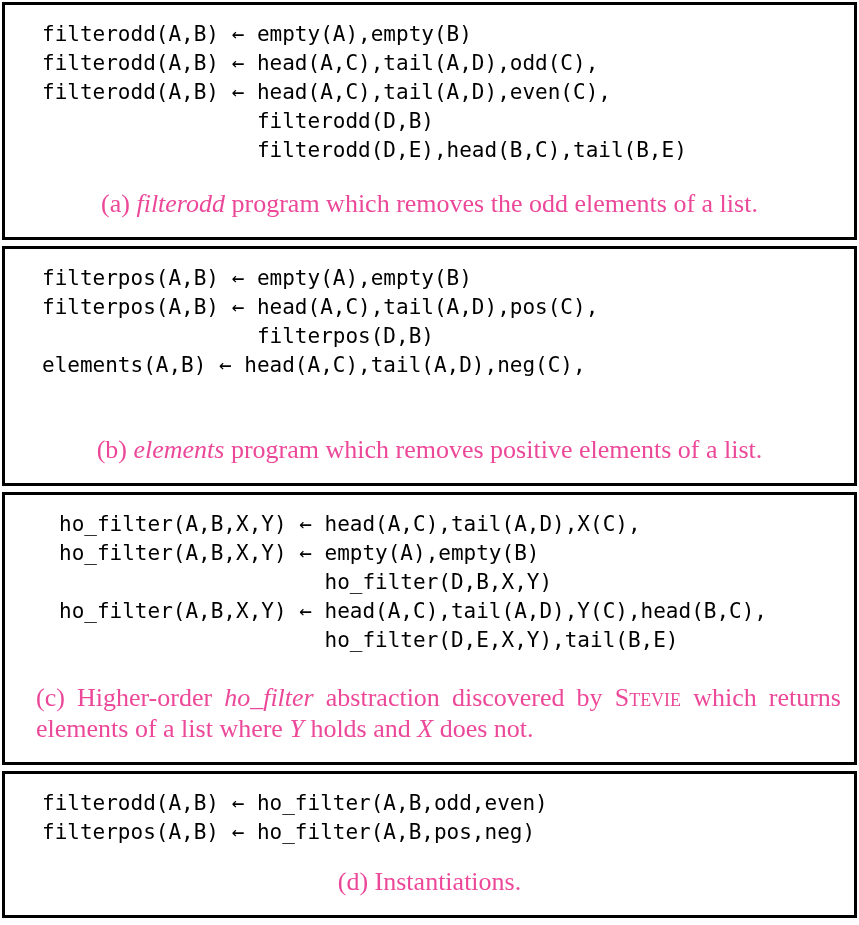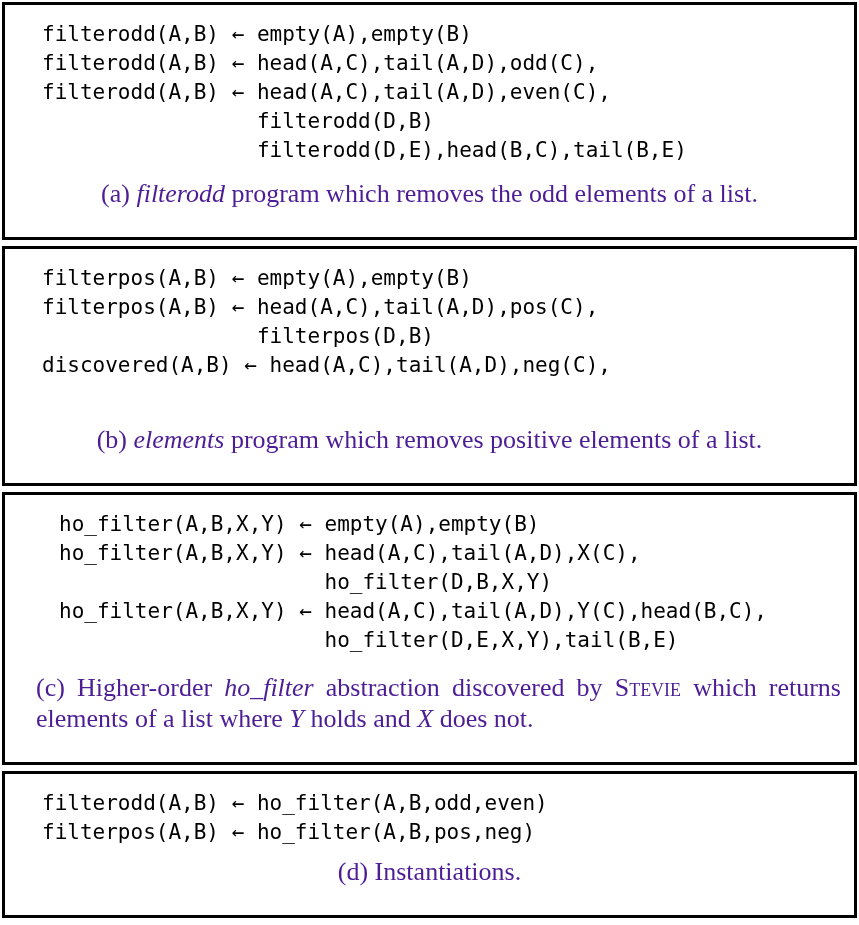--- a/index.html
+++ b/index.html
@@ -33,25 +33,25 @@
   .code-line {
     font-family: "DejaVu Sans Mono", monospace;
     font-size: 21px;
     line-height: 29px;
     white-space: pre;
     padding-left: 37px;
     color: #000000;
   }
   .panel-c .code-line { padding-left: 54px; }
   .caption {
-    margin: auto 0 16px 0;
+    margin: auto 0 6px 0;
     padding: 6px 10px 12px 10px;
     font-size: 26px;
     line-height: 31px;
-    color: #4c1d95;
+    color: #ec4899;
   }
   .caption-center { text-align: center; }
   .caption-justify {
     text-align: justify;
     padding-left: 31px;
     padding-right: 13px;
   }
   .seg-roman { font-style: normal; }
   .seg-italic { font-style: italic; }
   .seg-smallcaps { font-variant: small-caps; }
@@ -70,29 +70,29 @@
       <div class="code-line">                 filterodd(D,E),head(B,C),tail(B,E)</div>
     </div>
     <p class="caption caption-center"><span class="seg-roman">(a) </span><span class="seg-italic">filterodd</span><span class="seg-roman"> program which removes the odd elements of a list.</span></p>
   </section>
 
   <section class="panel panel-b">
     <div class="code">
       <div class="code-line">filterpos(A,B) ← empty(A),empty(B)</div>
       <div class="code-line">filterpos(A,B) ← head(A,C),tail(A,D),pos(C),</div>
       <div class="code-line">                 filterpos(D,B)</div>
-      <div class="code-line">discovered(A,B) ← head(A,C),tail(A,D),neg(C),</div>
+      <div class="code-line">elements(A,B) ← head(A,C),tail(A,D),neg(C),</div>
     </div>
     <p class="caption caption-center"><span class="seg-roman">(b) </span><span class="seg-italic">elements</span><span class="seg-roman"> program which removes positive elements of a list.</span></p>
   </section>
 
   <section class="panel panel-c">
     <div class="code">
+      <div class="code-line">ho_filter(A,B,X,Y) ← head(A,C),tail(A,D),X(C),</div>
       <div class="code-line">ho_filter(A,B,X,Y) ← empty(A),empty(B)</div>
-      <div class="code-line">ho_filter(A,B,X,Y) ← head(A,C),tail(A,D),X(C),</div>
       <div class="code-line">                     ho_filter(D,B,X,Y)</div>
       <div class="code-line">ho_filter(A,B,X,Y) ← head(A,C),tail(A,D),Y(C),head(B,C),</div>
       <div class="code-line">                     ho_filter(D,E,X,Y),tail(B,E)</div>
     </div>
     <p class="caption caption-justify"><span class="seg-roman">(c) Higher-order </span><span class="seg-italic">ho_filter</span><span class="seg-roman"> abstraction discovered by </span><span class="seg-smallcaps">Stevie</span><span class="seg-roman"> which returns elements of a list where </span><span class="seg-italic">Y</span><span class="seg-roman"> holds and </span><span class="seg-italic">X</span><span class="seg-roman"> does not.</span></p>
   </section>
 
   <section class="panel panel-d">
     <div class="code">
       <div class="code-line">filterodd(A,B) ← ho_filter(A,B,odd,even)</div>

